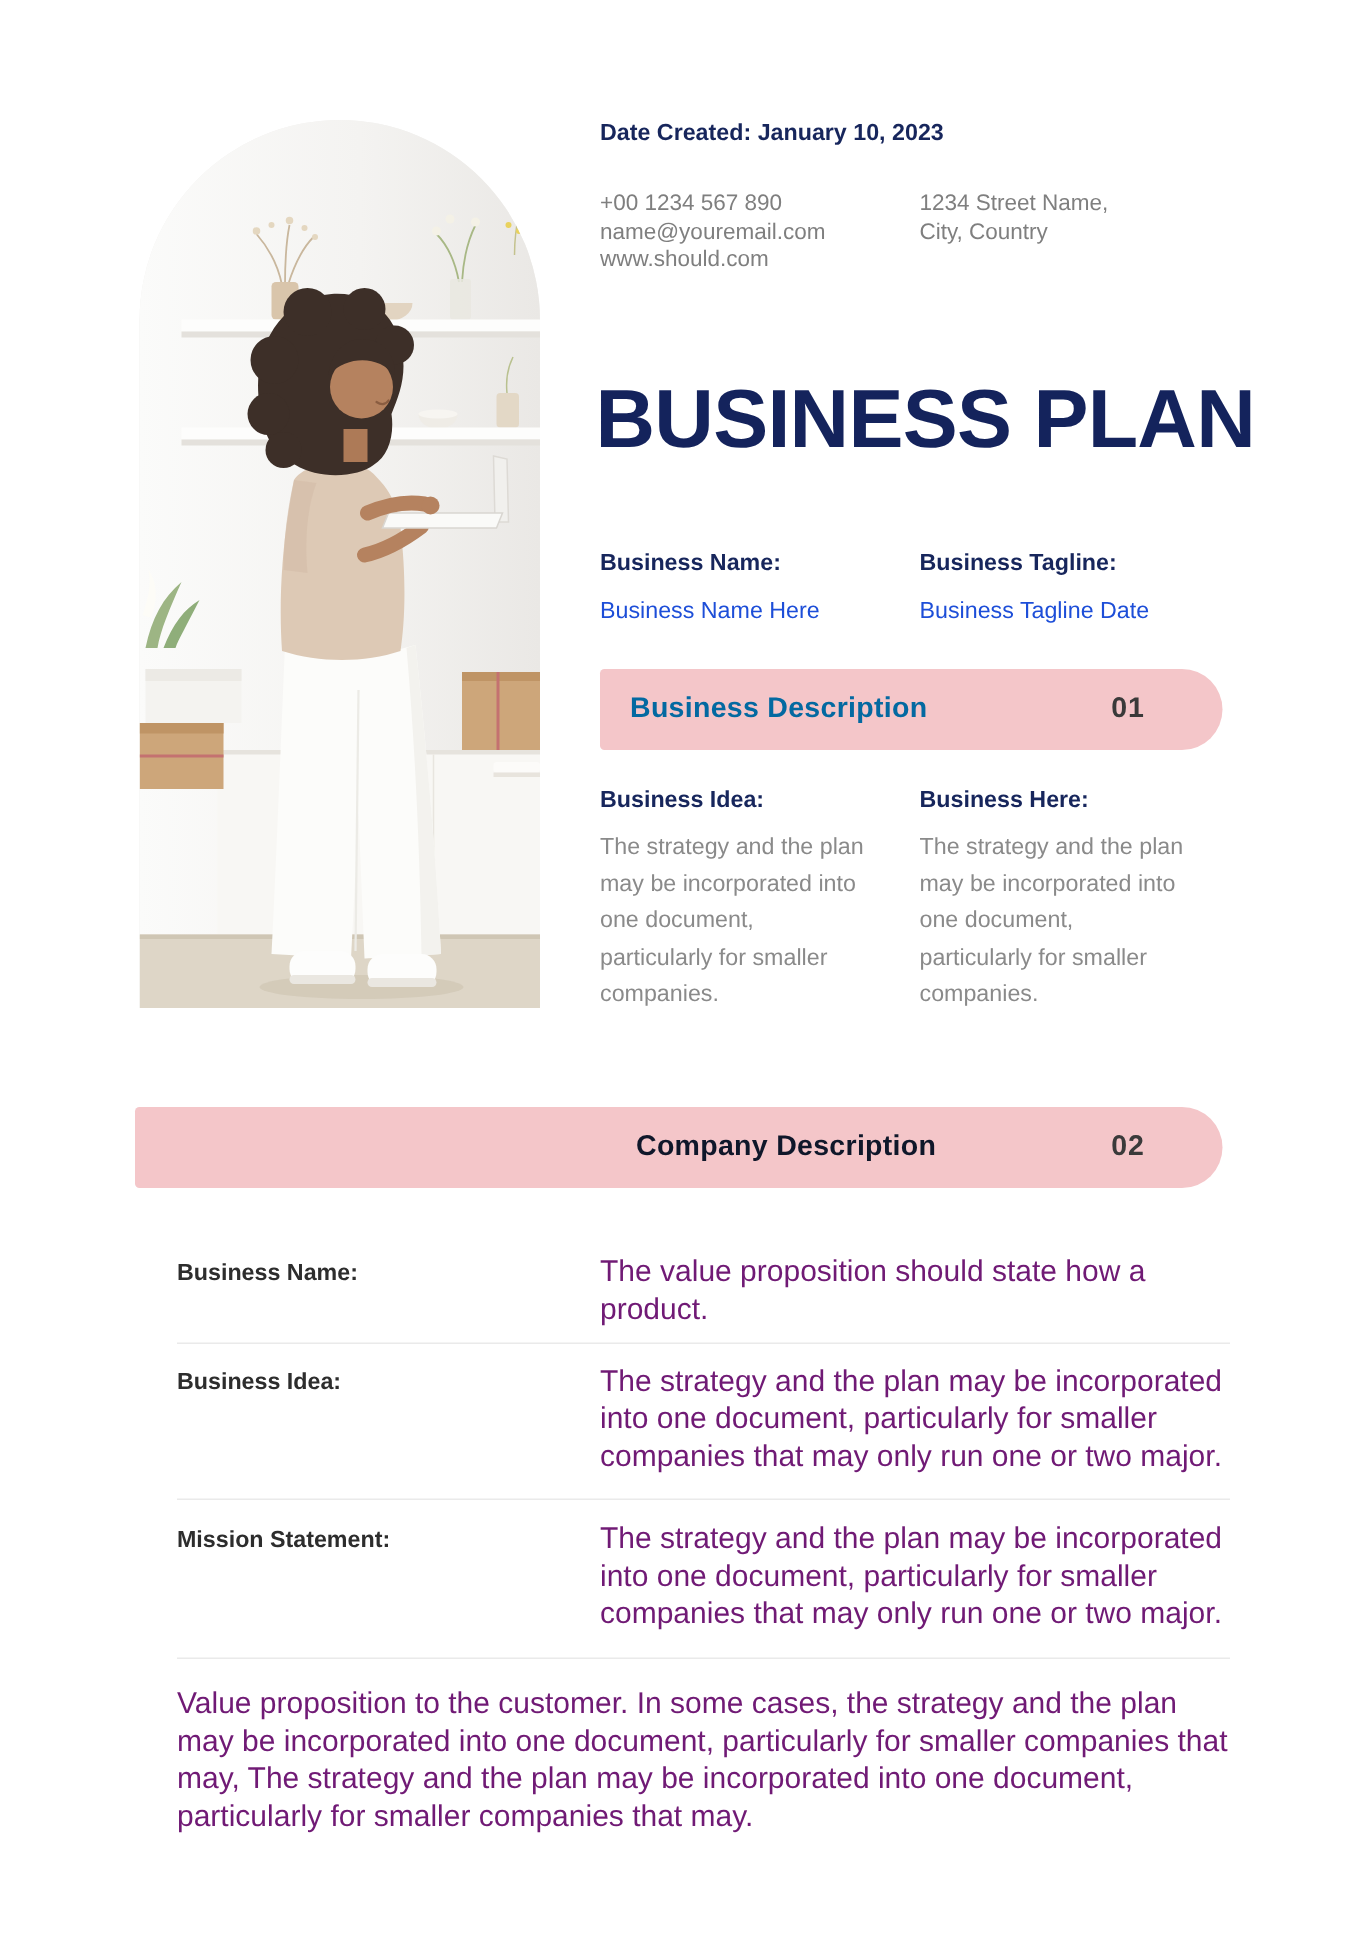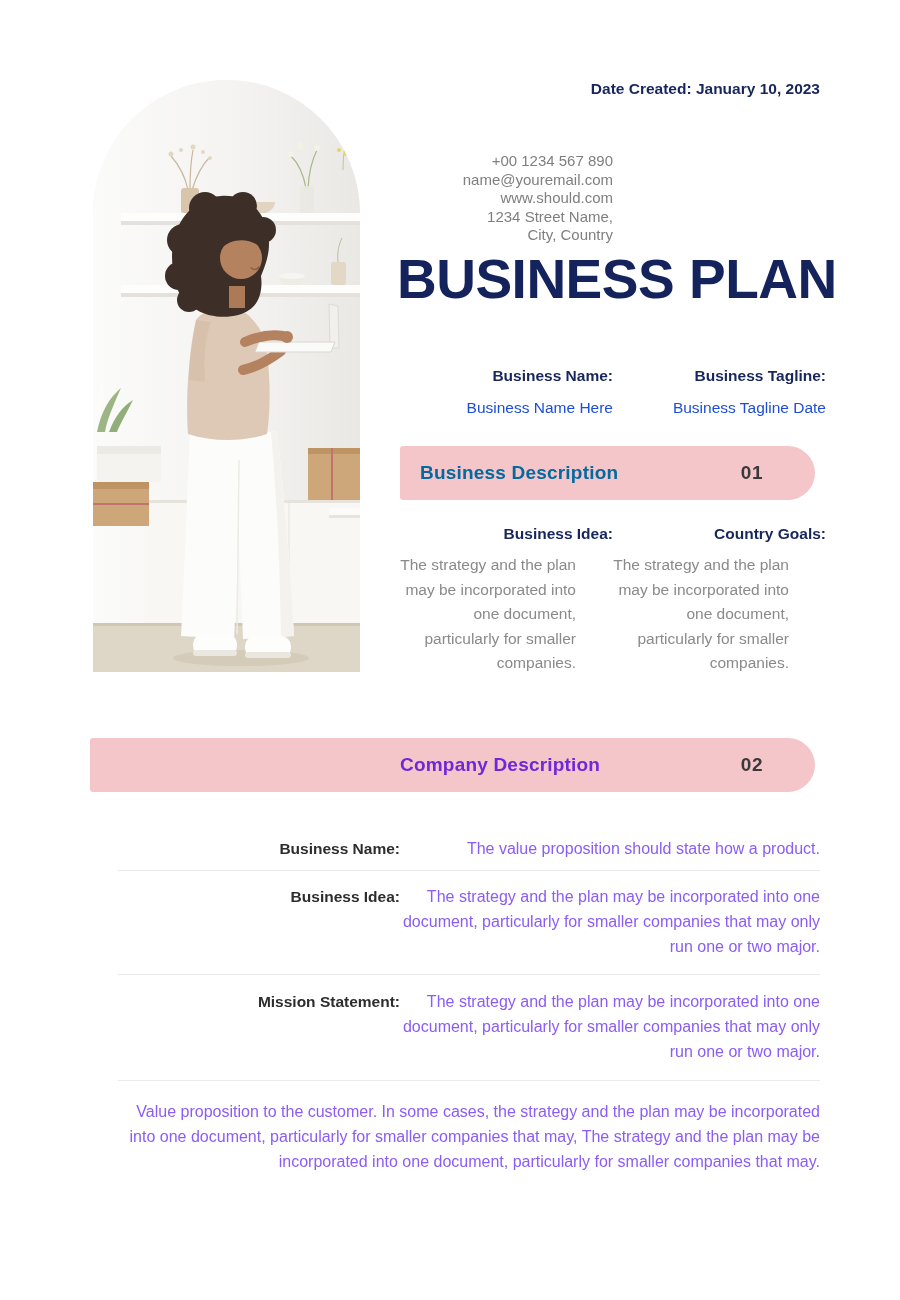--- a/index.html
+++ b/index.html
@@ -1,66 +1,66 @@
 <!DOCTYPE html>
 <html><head>
 <meta charset="utf-8">
 <style>
   * { margin:0; padding:0; box-sizing:border-box; }
   html,body { background:#ffffff; }
   body { font-family:"Liberation Sans", sans-serif; }
-  .page { position:relative; width:900px; height:1300px; background:#ffffff; overflow:hidden;text-align:right; }
+  .page { position:relative; width:900px; height:1300px; background:#ffffff; overflow:hidden; }
 
   
   .photo-arch { position:absolute; left:93px; top:80px; width:267px; height:592px;
                 border-radius:134px 134px 0 0; overflow:hidden; background:#f2f1ef; }
 
   
   .meta { position:absolute; left:400px; top:76px; width:420px; }
   .meta-line { font-size:15.5px; font-weight:bold; color:#17265c; line-height:25px; }
-  .contact { position:absolute; left:400px; top:152px; display:flex;flex-direction:column; }
+  .contact { position:absolute; left:400px; top:127px; display:flex; }
   .contact-col { width:213px; }
   .contact-line { font-size:15px; color:#7f7f7f; line-height:18.5px; }
 
   
   .doc-title { position:absolute; left:397px; top:247px; font-size:55px; font-weight:bold;
                color:#14235c; letter-spacing:-0.5px; white-space:nowrap; }
 
   
   .intro { position:absolute; left:400px; top:366px; display:flex; }
   .intro-col { width:213px; }
   .intro-label { font-size:15.5px; font-weight:bold; color:#17265c; line-height:20px; }
   .intro-value { margin-top:12px; font-size:15.5px; color:#1d4ed8; line-height:20px; }
 
   
   .banner { position:absolute; height:54px; background:#f4c6c9;
             border-radius:3px 27px 27px 3px; display:flex; align-items:center; }
   .banner-1 { left:400px; top:446px; width:415px; padding-left:20px; }
   .banner-2 { left:90px;  top:738px; width:725px; padding-left:310px; }
   .banner-title { font-size:19px; font-weight:bold; letter-spacing:0.2px; }
   .banner-1 .banner-title { color:#0369a1; }
-  .banner-2 .banner-title { color:#6d28d9; }
+  .banner-2 .banner-title { color:#0f172a;margin-left:24px; }
   .banner-num { margin-left:auto; padding-right:52px; font-size:19px; font-weight:bold;
                 color:#3a3a3a; letter-spacing:0.5px; }
 
   
   .sec1-cols { position:absolute; left:400px; top:524px; display:flex; }
   .s1col { width:213px; }
   .s1label { font-size:15.5px; font-weight:bold; color:#17265c; line-height:20px; margin-bottom:9px; }
   .s1text { width:176px; font-size:15.5px; color:#8a8a8a; line-height:24.5px; }
 
   
   .rows { position:absolute; left:0; top:822px; width:900px; padding:0 80px 0 118px; }
   .row { display:flex; border-bottom:1px solid #eaeaea; }
   .row:nth-child(1) { padding:14px 0 9px; }
   .row:nth-child(2) { padding:13px 0 15px; }
   .row:nth-child(3) { padding:14px 0 16px; }
   .row:nth-child(4) { padding:18px 0 0; border-bottom:none; }
   .row-label { width:282px; font-size:15.5px; font-weight:bold; color:#2d2d2d; line-height:25px; }
-  .row-text { flex:1; font-size:16px; color:#8b5cf6; line-height:25px; }
+  .row-text { flex:1; font-size:20px; color:#701a75; line-height:25px; }
 </style>
 </head>
 <body>
 
 <div class="page">
 
   <div class="photo-arch">
     <svg viewBox="0 0 267 592" width="267" height="592">
       <defs>
         <linearGradient id="wallg" x1="0" y1="0" x2="1" y2="0">
@@ -210,21 +210,21 @@
     <span class="banner-title">Business Description</span>
     <span class="banner-num">01</span>
   </div>
 
   <div class="sec1-cols">
     <div class="s1col">
       <div class="s1label">Business Idea:</div>
       <div class="s1text">The strategy and the plan may be incorporated into one document, particularly for smaller companies.</div>
     </div>
     <div class="s1col">
-      <div class="s1label">Country Goals:</div>
+      <div class="s1label">Business Here:</div>
       <div class="s1text">The strategy and the plan may be incorporated into one document, particularly for smaller companies.</div>
     </div>
   </div>
 
   <div class="banner banner-2">
     <span class="banner-title">Company Description</span>
     <span class="banner-num">02</span>
   </div>
 
   <div class="rows">

